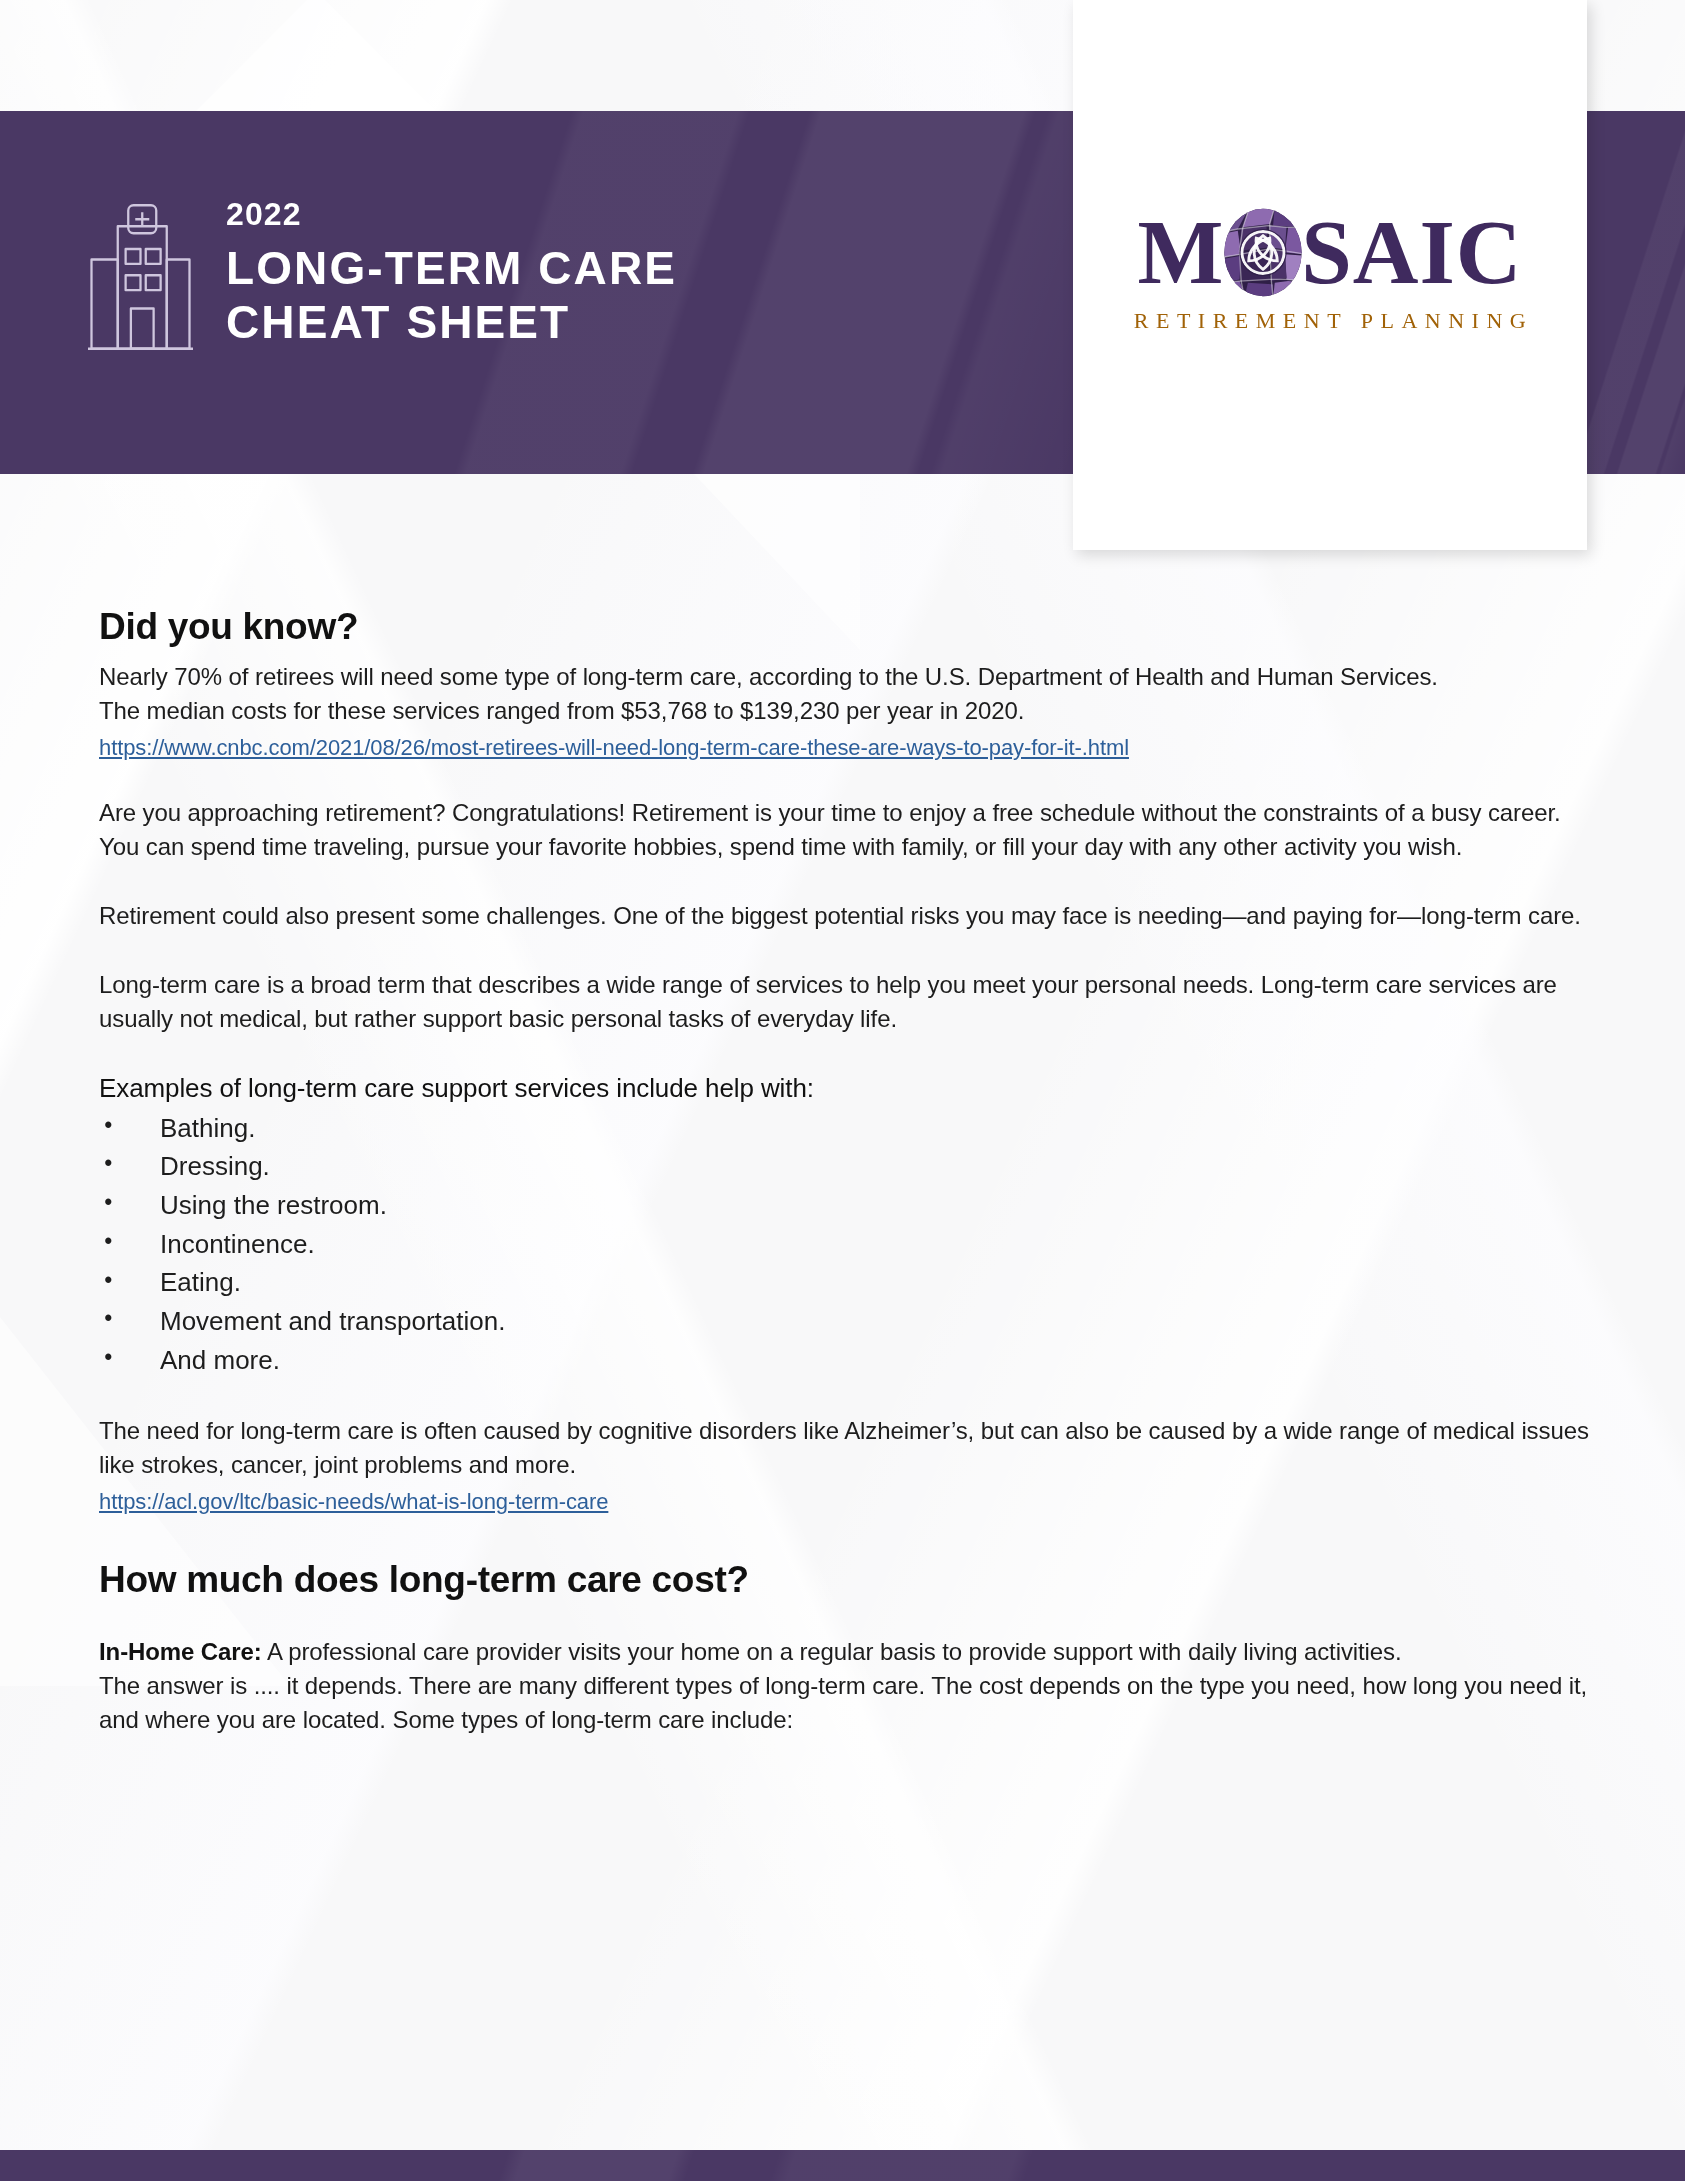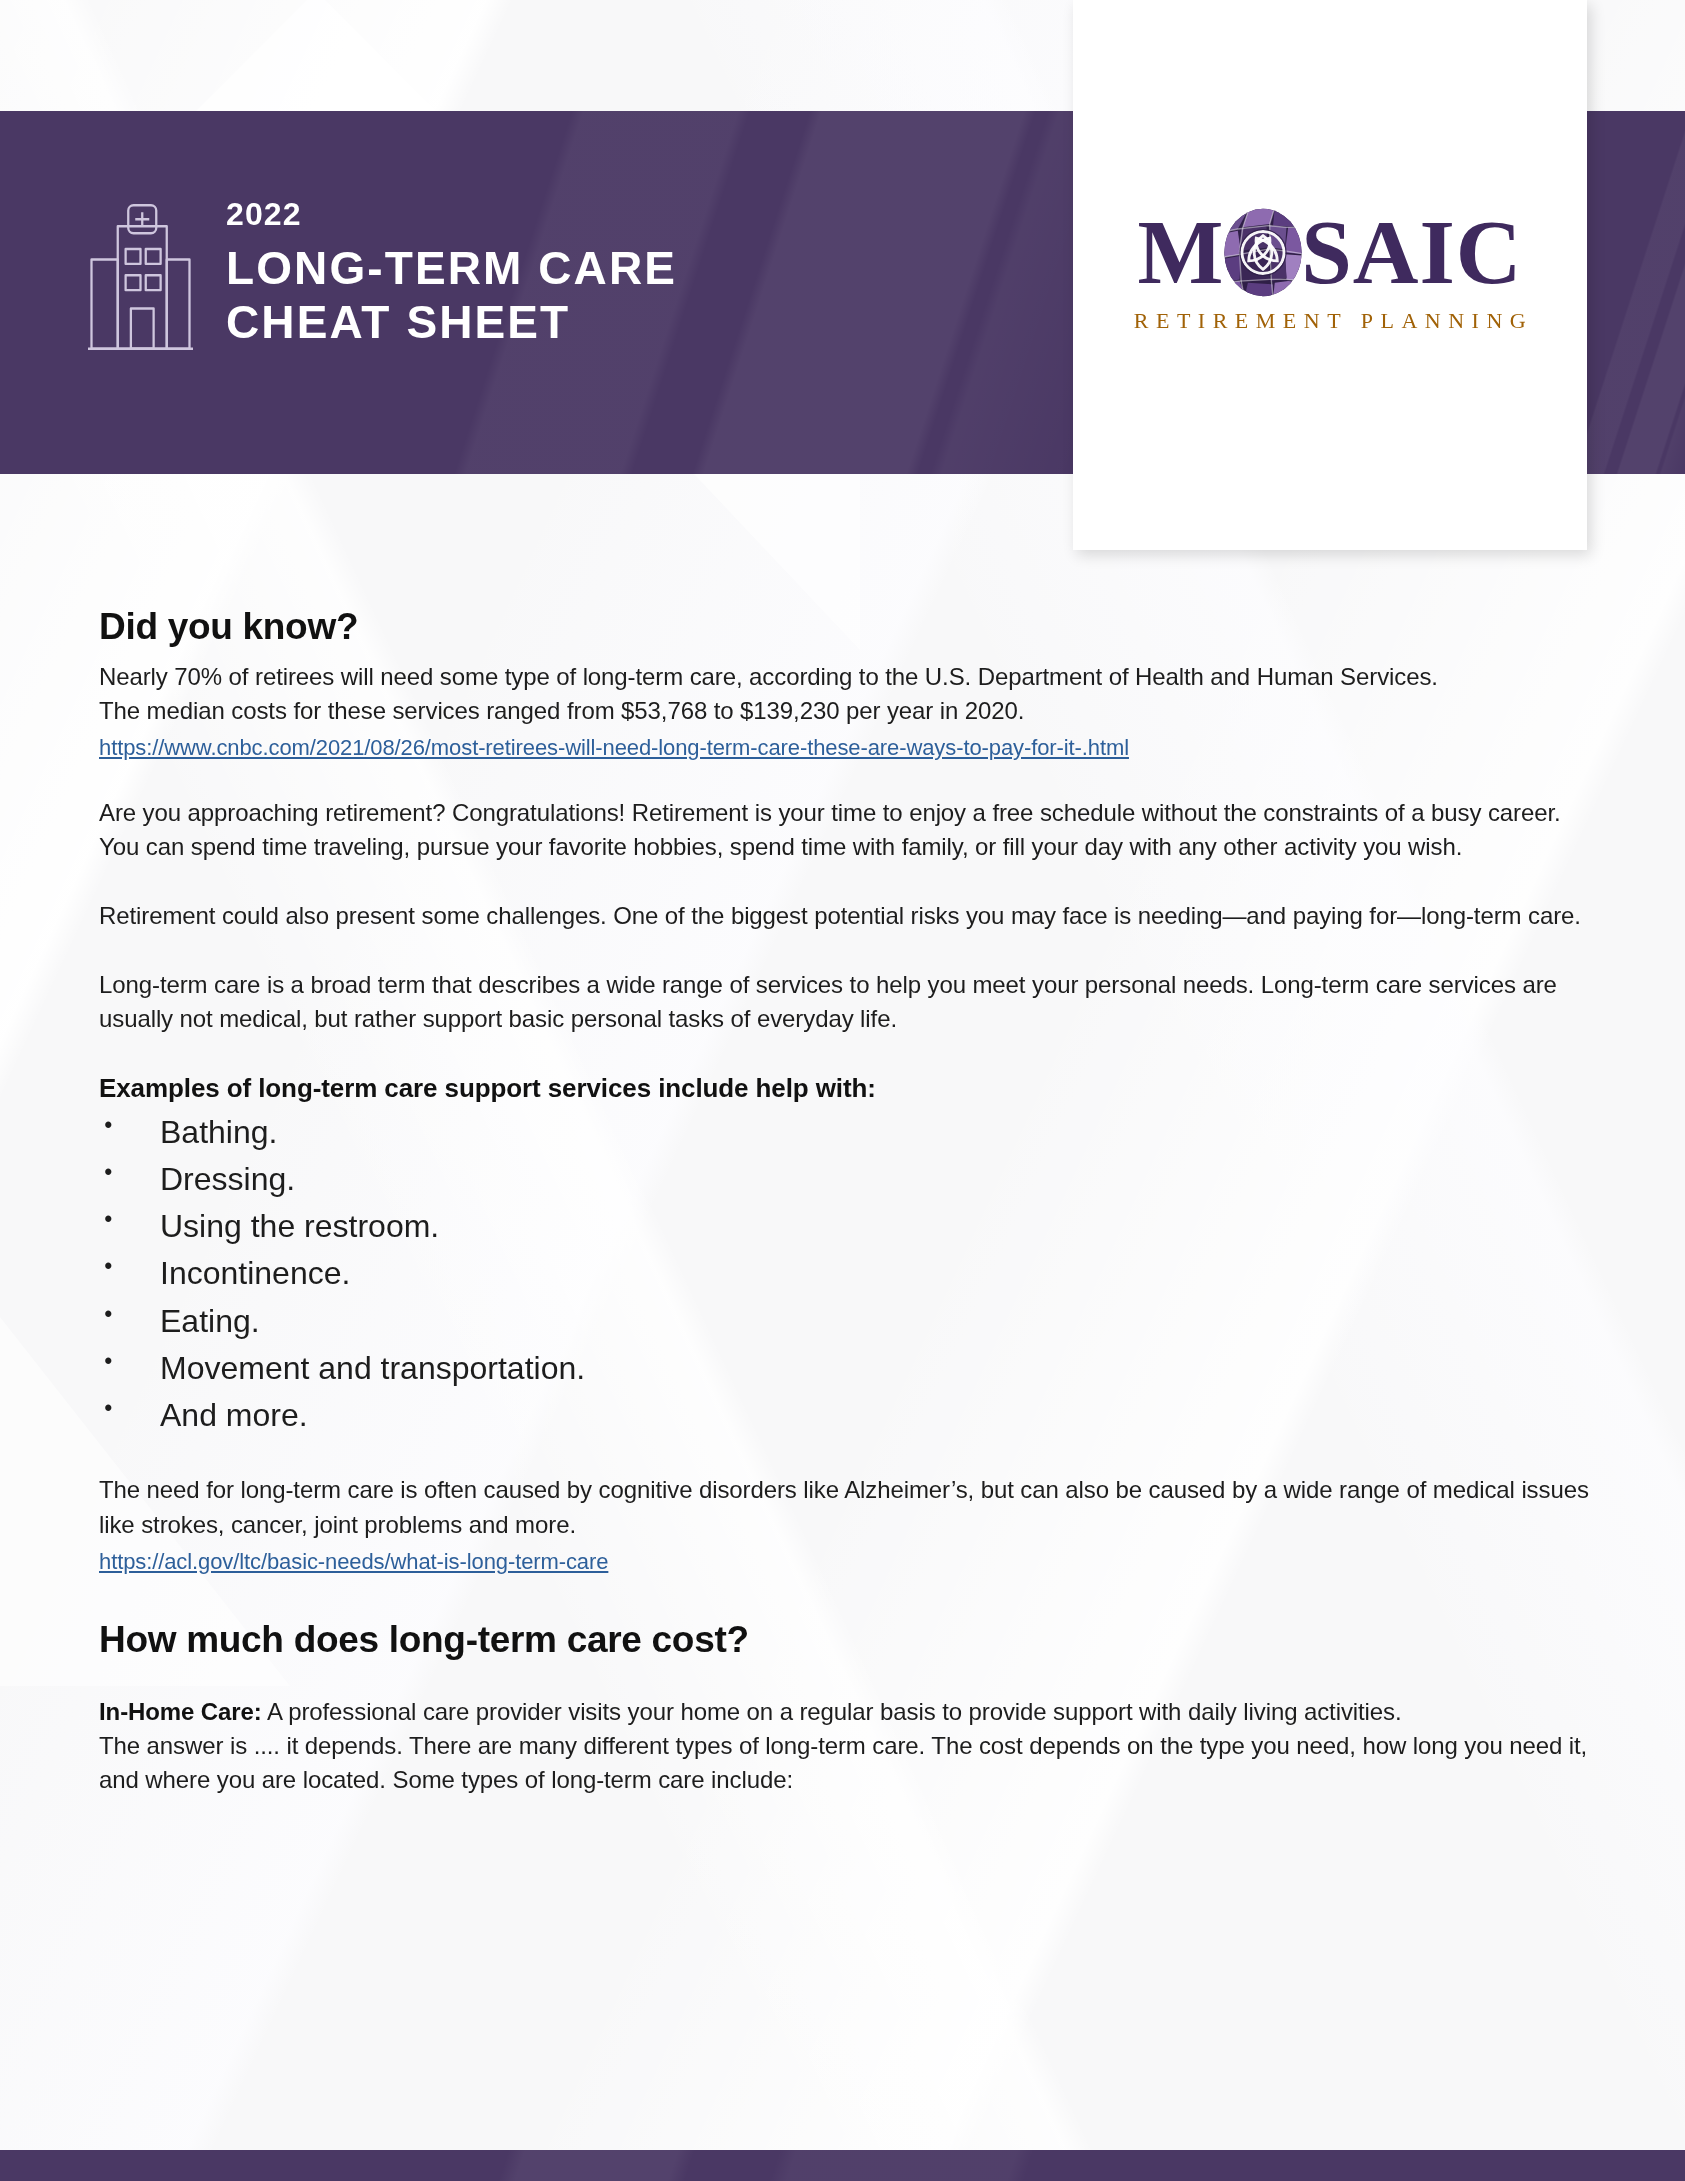--- a/index.html
+++ b/index.html
@@ -206,33 +206,33 @@
     word-break: break-all;
   }
 
   .bold-lead {
     font-weight: bold;
     color: #111111;
   }
 
   h3.sub-heading {
     font-size: 26px;
-    font-weight: bold;
+    font-weight: normal;
     color: #111111;
     margin-top: 37px;
     margin-bottom: 3.5px;
     letter-spacing: -0.1px;
   }
 
   ul.bullets {
     list-style: none;
     margin-top: 5.3px;
   }
   ul.bullets li {
-    font-size: 32px;
+    font-size: 26px;
     line-height: 1.42;
     color: #1d1d1d;
     position: relative;
     padding-left: 61px;
     margin-bottom: 1.8px;
   }
   ul.bullets li::before {
     content: "•";
     position: absolute;
     left: 5.3px;

